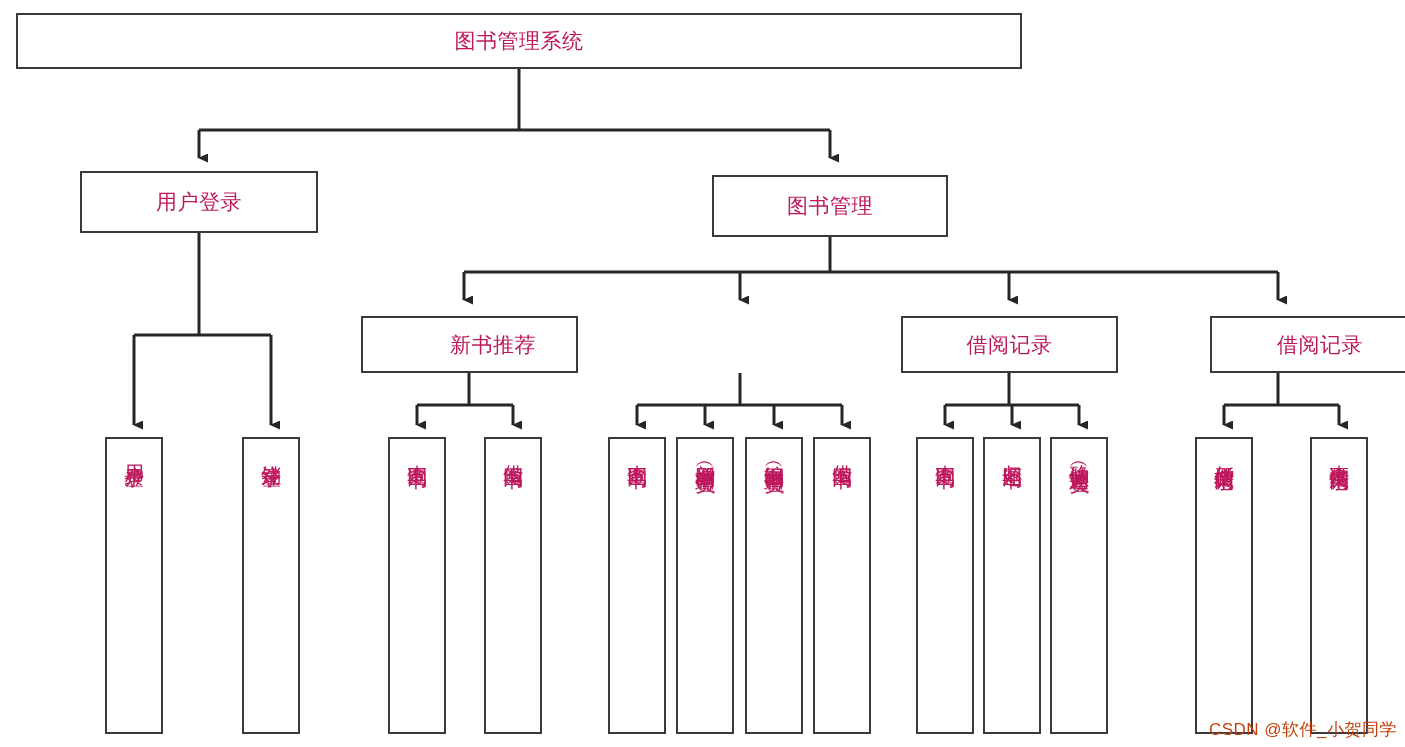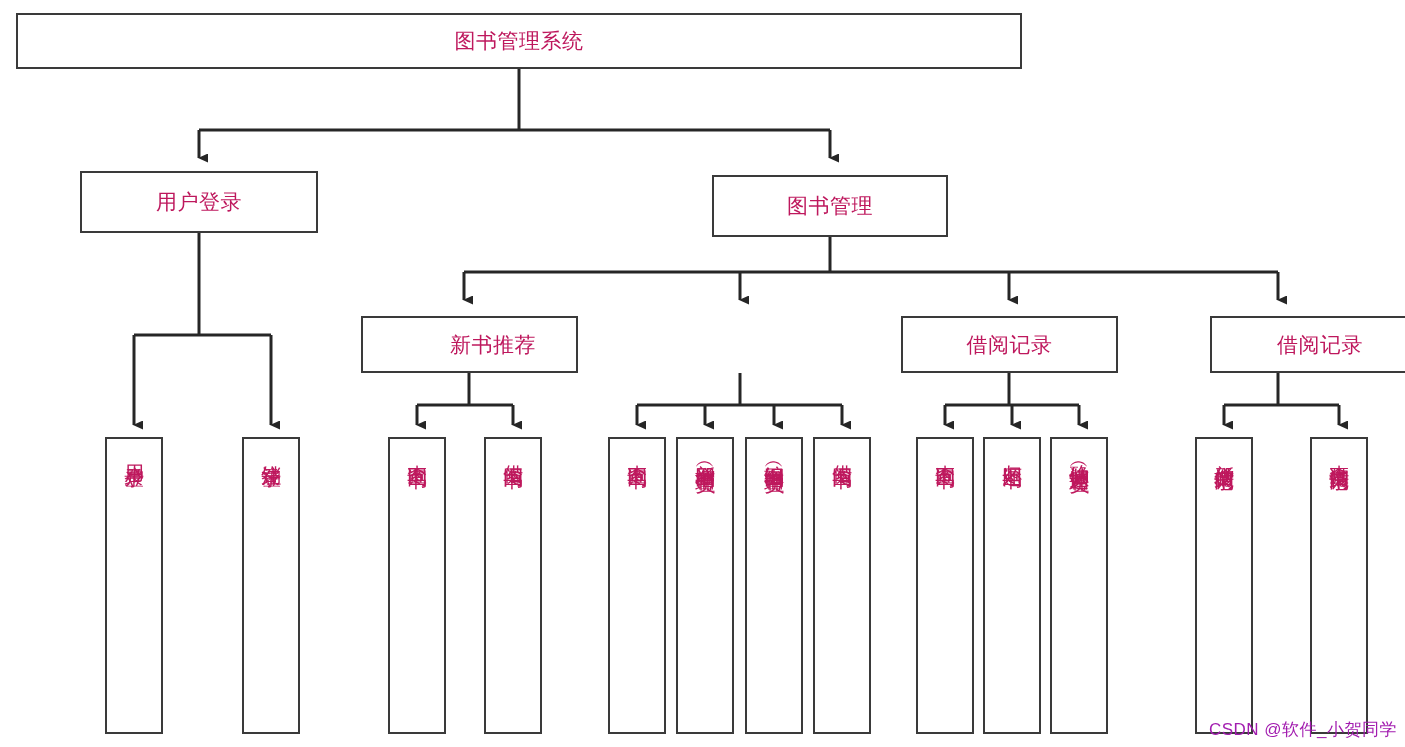--- a/index.html
+++ b/index.html
@@ -53,21 +53,21 @@
     line-height: 1.28;
     letter-spacing: 1.5px;
     white-space: normal;
     text-align: left;
   }
   .watermark {
     position: absolute;
     right: 8px;
     bottom: 6px;
     font-size: 17px;
-    color: #a21caf;
+    color: #c2410c;
     letter-spacing: 0.5px;
     white-space: nowrap;
     pointer-events: none;
   }
 </style>
 </head>
 <body>
 
 <div id="canvas">
 

